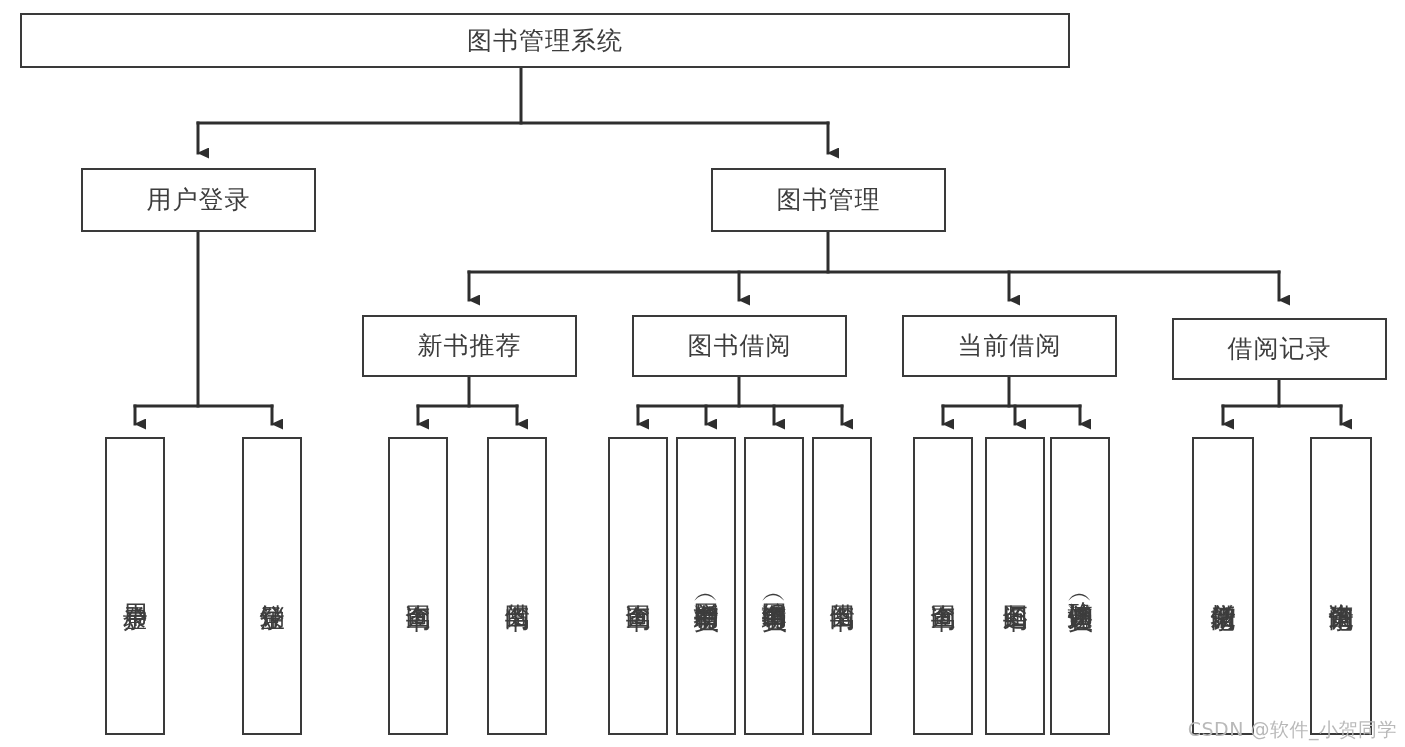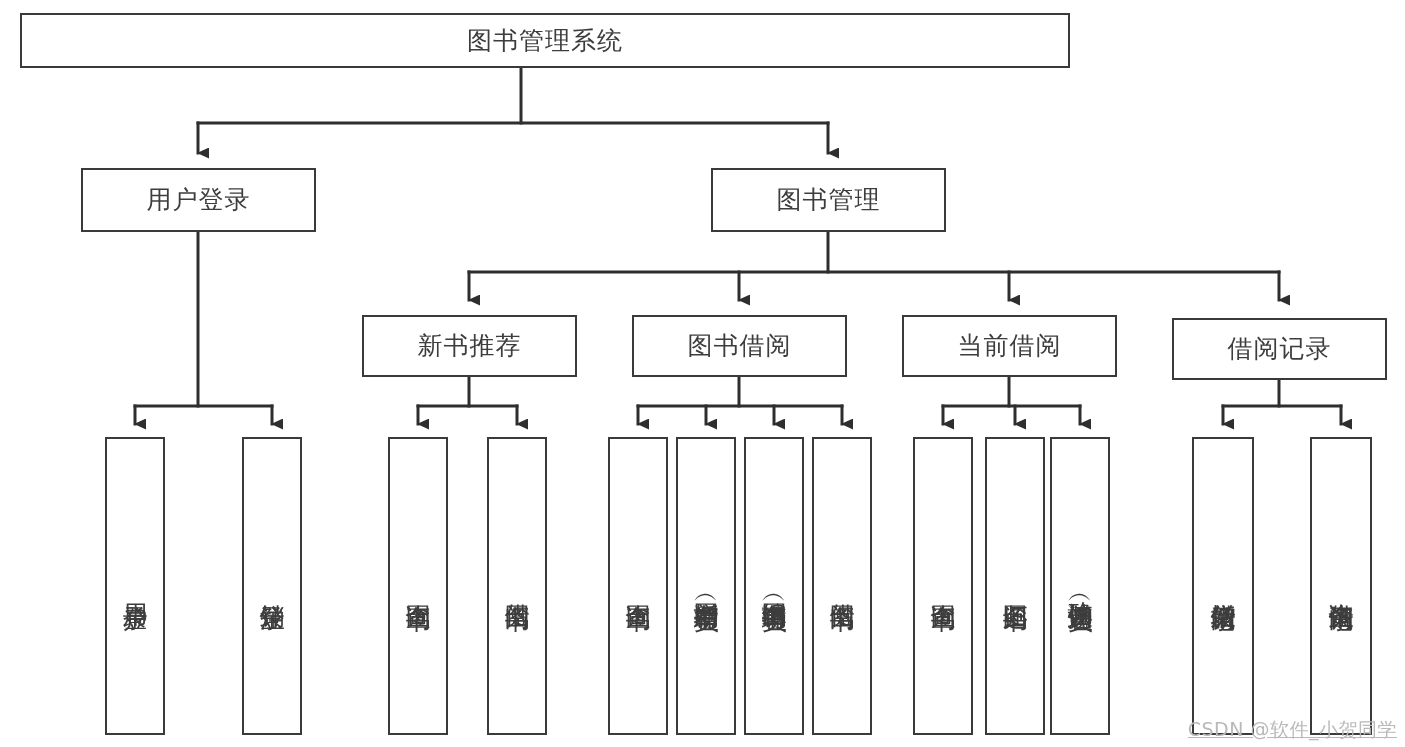--- a/index.html
+++ b/index.html
@@ -63,21 +63,20 @@
   #watermark {
     position: absolute;
     right: 8px;
     bottom: 4px;
     font-size: 19px;
     color: #b9b9b9;
     letter-spacing: 0.5px;
     z-index: 5;
     white-space: nowrap;
     font-family: "DejaVu Sans", "Liberation Sans", sans-serif;
-    text-decoration: underline;
   }
 </style>
 </head>
 <body>
 
 <div id="diagram-root">
 
   <svg id="diagram-svg" viewBox="0 0 1405 747" xmlns="http://www.w3.org/2000/svg">
     <defs>
       <marker id="arrowhead" markerWidth="11" markerHeight="12" refX="5.5" refY="11" orient="auto" markerUnits="userSpaceOnUse">

